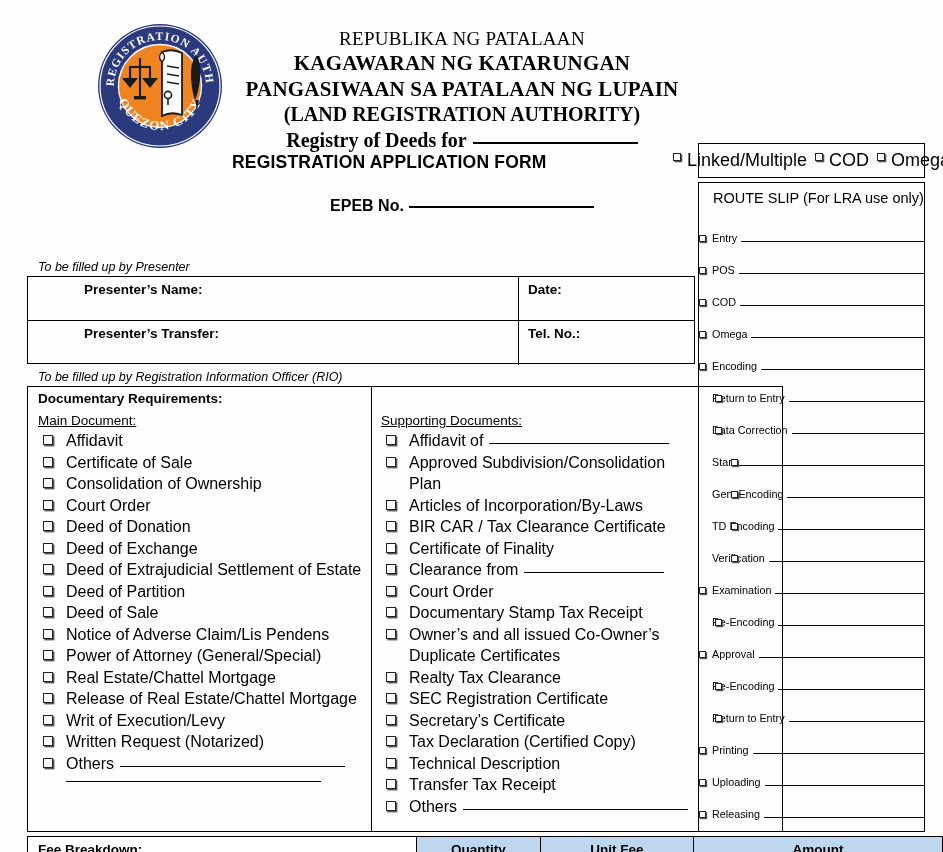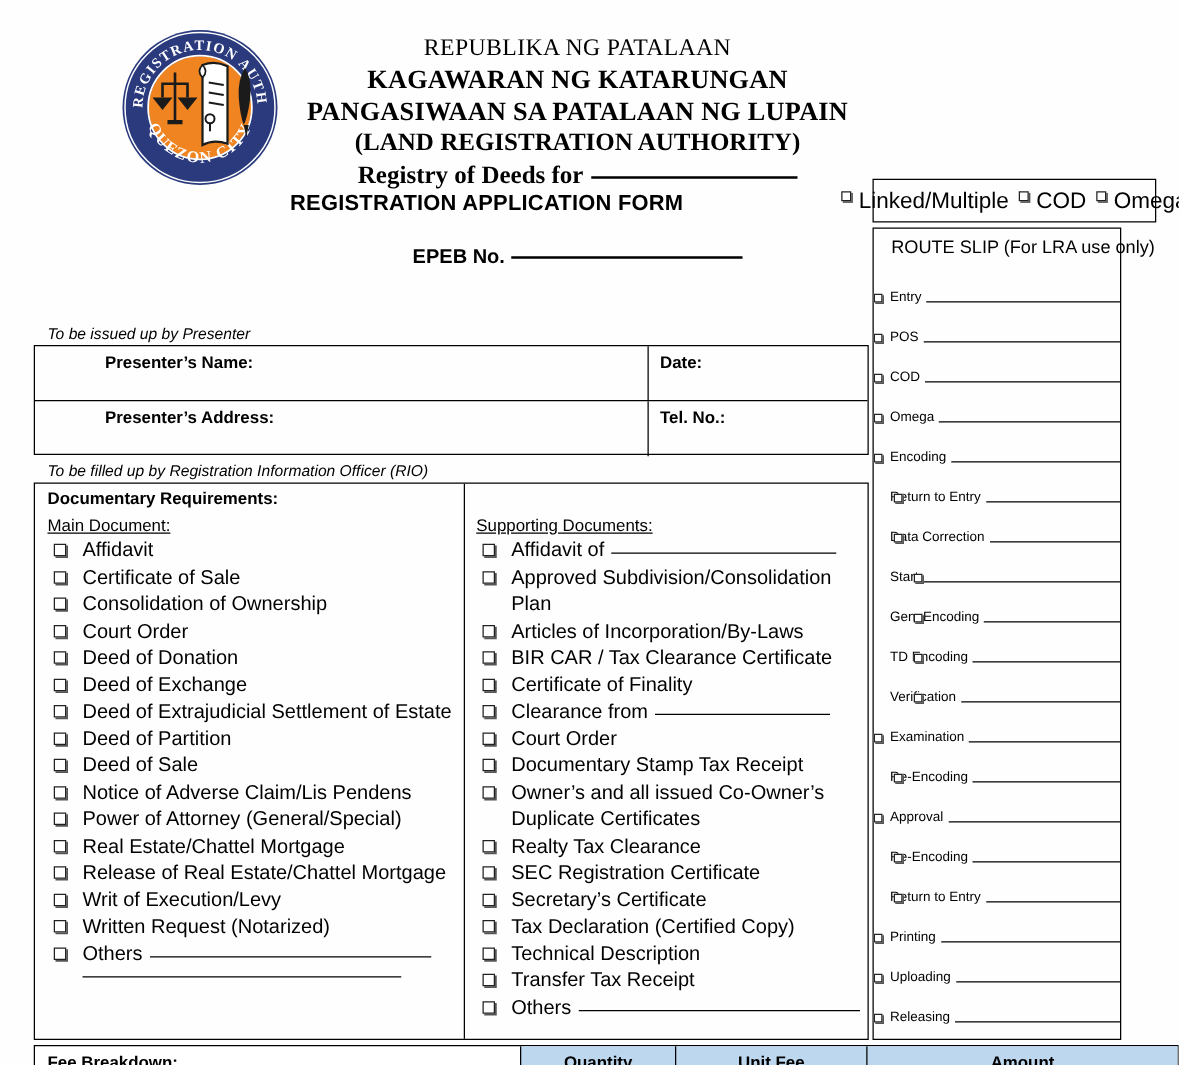--- a/index.html
+++ b/index.html
@@ -43,21 +43,21 @@
   .pres-row { height:44px; position:relative; }
   .pres-row.first { border-bottom:1.3px solid #000; }
   .pres-label { position:absolute; left:9px; top:5px; font-size:13.5px; font-weight:bold;padding-left:47px; }
   .pres-div { position:absolute; left:490px; top:0; bottom:0; width:1.3px; background:#000; }
   .pres-label-right { position:absolute; left:500px; top:5px; font-size:13.5px; font-weight:bold; }
 
   #cap-rio { position:absolute; left:38px; top:370px; }
 
   
   #docreq-box {
-    position:absolute; left:27px; top:386px; width:668px; height:446px;
+    position:absolute; left:27px; top:386px; width:756px; height:446px;
     border:1.3px solid #000;
   }
   #docreq-title { position:absolute; left:10px; top:4px; font-size:13.5px; font-weight:bold; }
   #col-divider { position:absolute; left:343px; top:0; bottom:0; width:1.3px; background:#000; }
 
   .col { position:absolute; top:26px; }
   #col-main { left:10px; width:333px; }
   #col-supp { left:353px; width:310px; }
 
   .col-head { font-size:13.5px; text-decoration:underline; margin-bottom:2px; }
@@ -83,21 +83,21 @@
     border:1.3px solid #000;
     display:flex; align-items:center; justify-content:center; gap:8px;
   }
   .flag-item { font-size:18px; white-space:nowrap; position:relative; padding-left:14px; }
   .flag-item .cbox2 {
     position:absolute; left:0; top:3px; width:8px; height:8px;
     border:1.3px solid #222; background:#fff; box-shadow:1.3px 1.3px 0 0 #555;
   }
 
   #route-box {
-    position:absolute; left:698px; top:182px; width:199px; height:650px;
+    position:absolute; left:698px; top:182px; width:227px; height:650px;
     border:1.6px solid #000;
   }
   #route-title { position:absolute; left:14px; top:7px; font-size:14.5px; white-space:nowrap; }
 
   #route-list { position:absolute; left:0; top:32px; right:0; }
   .route-row {
     position:relative; height:32px; font-size:10.8px;
     display:flex; align-items:flex-end; padding-bottom:3px;
   }
   .route-row .rlabel { position:relative; padding-left:13px; white-space:nowrap; }
@@ -184,30 +184,30 @@
     <div id="ht-line5" class="h-serif">
       <span>Registry of Deeds for</span><span class="blankline"></span>
     </div>
     <div id="form-title">REGISTRATION APPLICATION FORM</div>
     <div id="epeb-row">
       <span>EPEB No.</span><span class="blankline"></span>
     </div>
   </div>
 </div>
 
-<div id="cap-presenter" class="section-caption">To be issued up by Presenter</div>
+<div id="cap-presenter" class="section-caption">To be filled up by Presenter</div>
 
 <div id="presenter-box">
   <div class="pres-row first">
     <span class="pres-label">Presenter’s Name:</span>
     <span class="pres-div"></span>
     <span class="pres-label-right">Date:</span>
   </div>
   <div class="pres-row">
-    <span class="pres-label">Presenter’s Address:</span>
+    <span class="pres-label">Presenter’s Transfer:</span>
     <span class="pres-div"></span>
     <span class="pres-label-right">Tel. No.:</span>
   </div>
 </div>
 
 <div id="cap-rio" class="section-caption">To be filled up by Registration Information Officer (RIO)</div>
 
 <div id="docreq-box">
   <div id="docreq-title">Documentary Requirements:</div>
   <div id="col-divider"></div>

